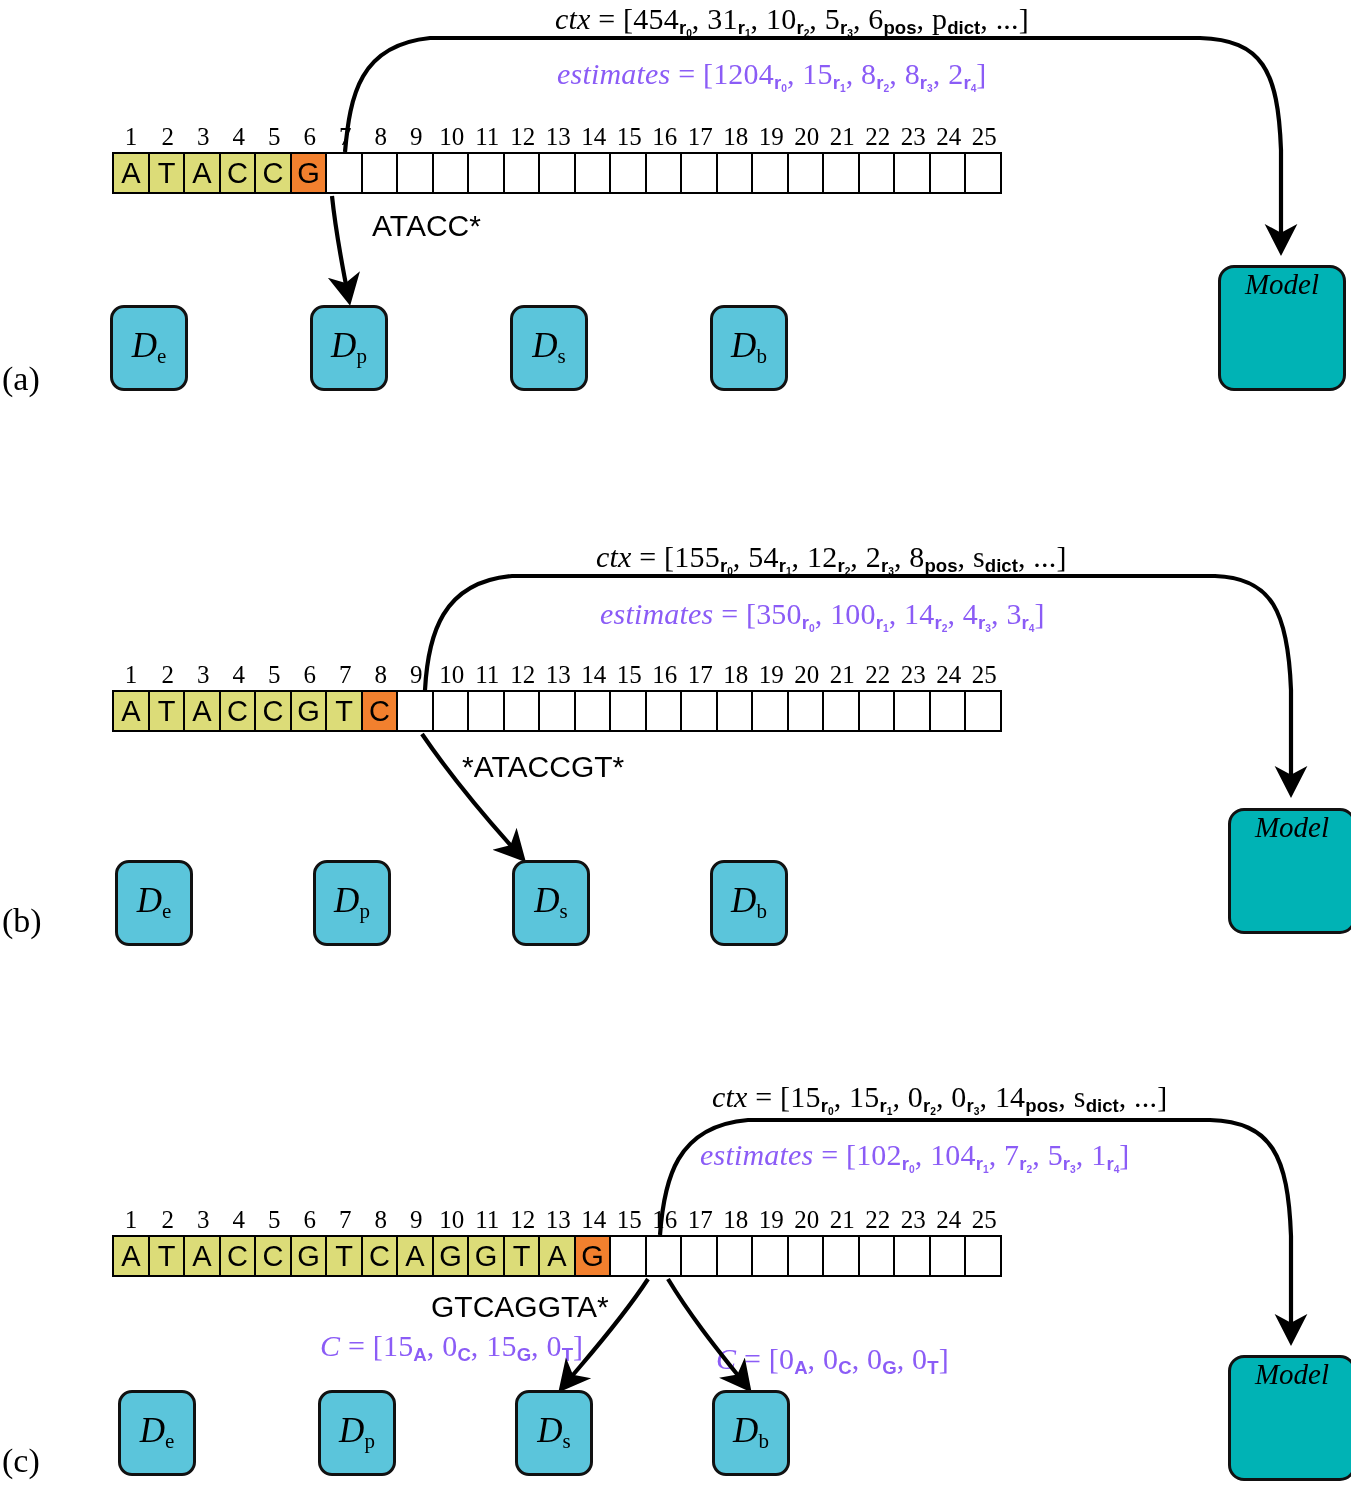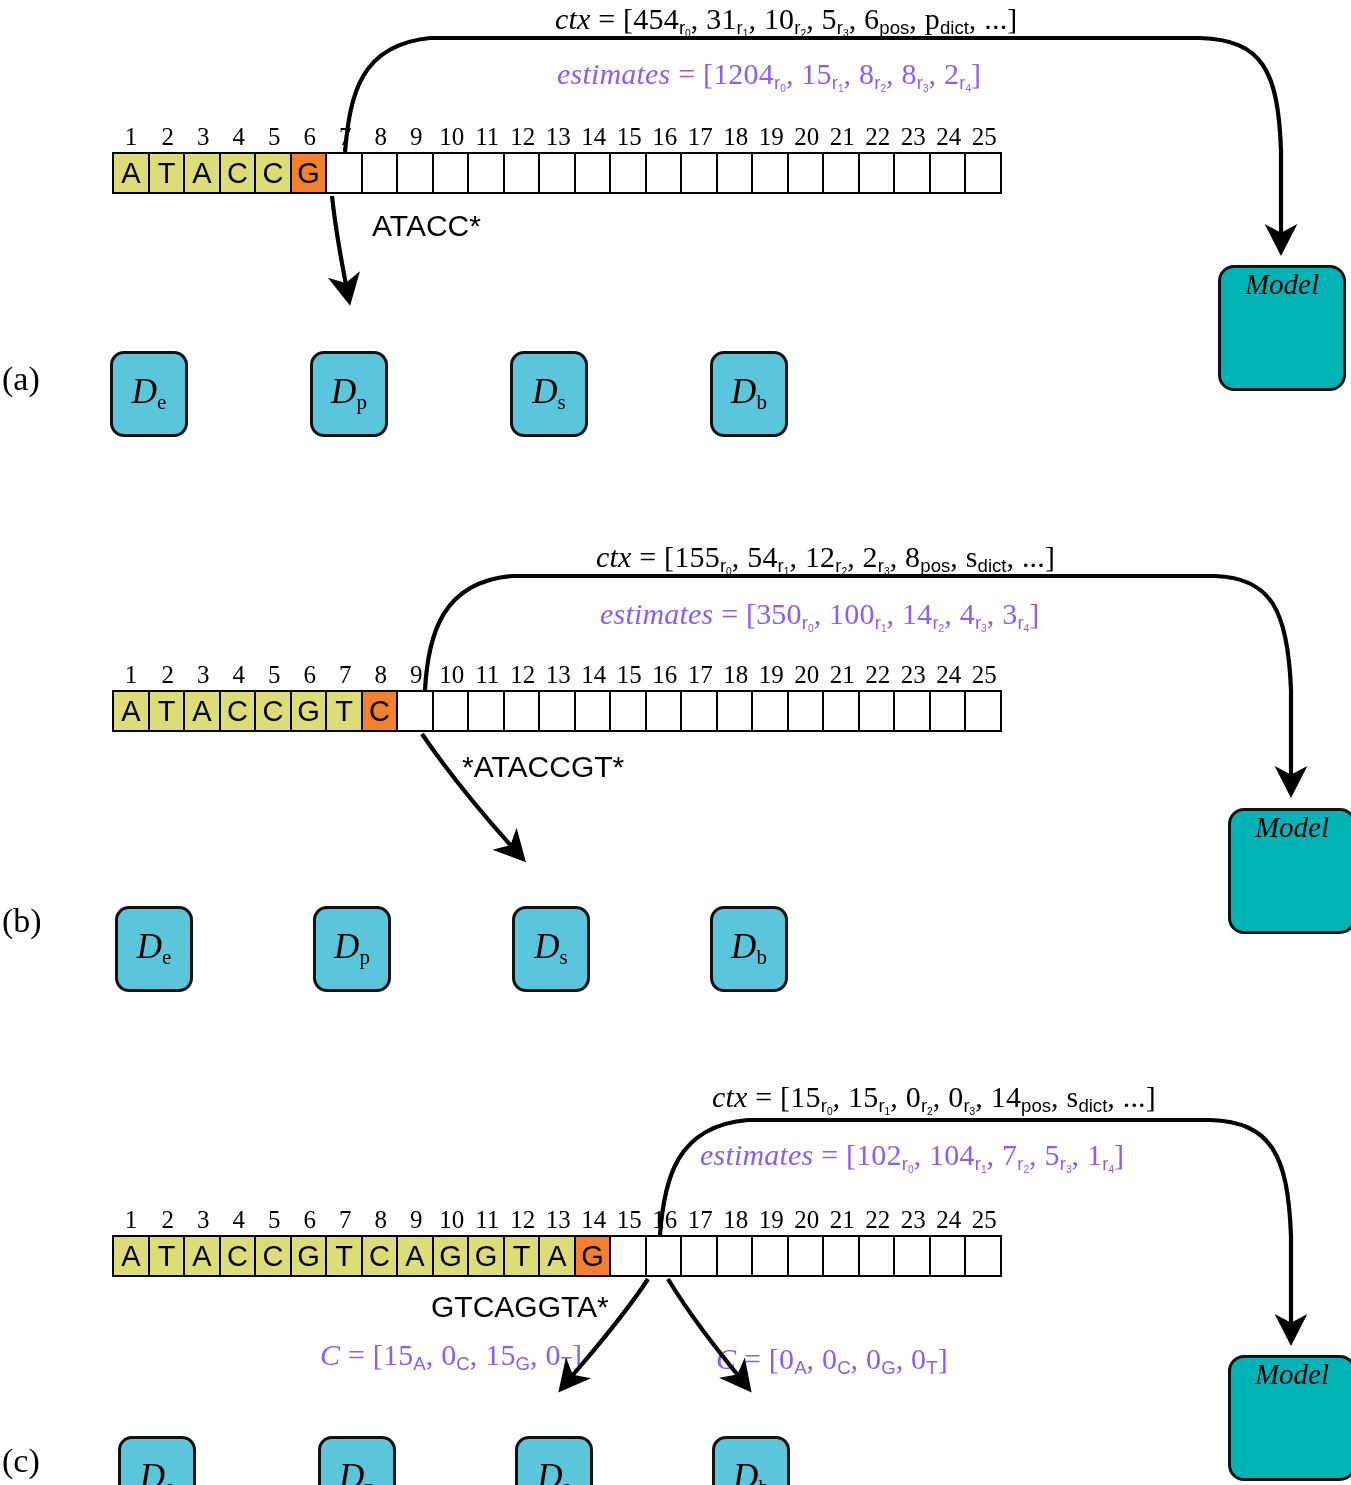--- a/index.html
+++ b/index.html
@@ -18,21 +18,21 @@
   }
 
   
   .formula{
     position:absolute;white-space:nowrap;font-size:30px;
     font-family:"Liberation Serif",serif;letter-spacing:.2px;
   }
   .formula.blue{color:#8b5cf6;}
   .fi{font-style:italic;}
   .sub{font-size:.62em;vertical-align:-0.28em;font-style:normal;
-       font-family:"Liberation Sans",sans-serif;letter-spacing:0;}
+       font-family:"Liberation Sans",sans-serif;letter-spacing:0;font-weight:bold;}
   .ssub{font-size:.55em;vertical-align:-0.3em;}
 
   
   .track{position:absolute;display:flex;}
   .cellwrap{position:relative;}
   .idx{
     position:absolute;bottom:100%;left:0;width:100%;text-align:center;
     font-size:25px;font-family:"Liberation Serif",serif;line-height:1.05;
     padding-bottom:2px;
   }
@@ -46,21 +46,20 @@
   .cell.base{background:#DCDC78;}
   .cell.cur{background:#F2802E;}
 
   
   .dbox{
     position:absolute;width:78px;height:86px;border:3.5px solid #111;
     border-radius:14px;background:#5BC5DB;
     display:flex;align-items:center;justify-content:center;
     font-family:"Liberation Serif",serif;font-size:35px;font-style:italic;
     box-sizing:border-box;
-    margin-top:46px;
   }
   .dbox .sb{font-size:.6em;vertical-align:-0.3em;font-style:normal;}
   .model{
     position:absolute;width:128px;height:126px;border:3.5px solid #111;
     border-radius:16px;background:#00B3B5;
     display:flex;align-items:flex-start;justify-content:center;
     font-family:"Liberation Serif",serif;font-size:29px;font-style:italic;
     box-sizing:border-box;
   }
 
@@ -463,21 +462,21 @@
         <div class="cell"></div>
       </div>
       <div class="cellwrap">
         <div class="idx">25</div>
         <div class="cell"></div>
       </div>
     </div>
 
   <div class="seqlabel" style="left:431px;top:240px;">GTCAGGTA*</div>
 
-  <div class="formula blue" id="c-cnt0" style="left:320px;top:288px;"><span class="fi">C</span> = [<span>15</span><span class="sub">A</span>, <span>0</span><span class="sub">C</span>, <span>15</span><span class="sub">G</span>, <span>0</span><span class="sub">T</span>]</div>
+  <div class="formula blue" id="c-cnt0" style="left:320px;top:279px;"><span class="fi">C</span> = [<span>15</span><span class="sub">A</span>, <span>0</span><span class="sub">C</span>, <span>15</span><span class="sub">G</span>, <span>0</span><span class="sub">T</span>]</div>
   <div class="formula blue" id="c-cnt1" style="left:716px;top:292px;"><span class="fi">C</span> = [<span>0</span><span class="sub">A</span>, <span>0</span><span class="sub">C</span>, <span>0</span><span class="sub">G</span>, <span>0</span><span class="sub">T</span>]</div>
 
   <svg class="arrows" width="1351" height="435">
     <defs>
       <marker id="ch" markerWidth="9" markerHeight="9" refX="6.2" refY="4.5" orient="auto">
         <path d="M0,0.6 L7.6,4.5 L0,8.4 L2.1,4.5 Z" fill="#000"></path>
       </marker>
     </defs>
     <path d="M660,185 C664,130 676,76 748,70 L1210,70 C1272,72 1288,106 1291,186 L1291,290" fill="none" stroke="#000" stroke-width="4.2" marker-end="url(#ch)"></path>
     <path d="M648,229 C620,272 585,310 562,338" fill="none" stroke="#000" stroke-width="4.2" marker-end="url(#ch)"></path>

